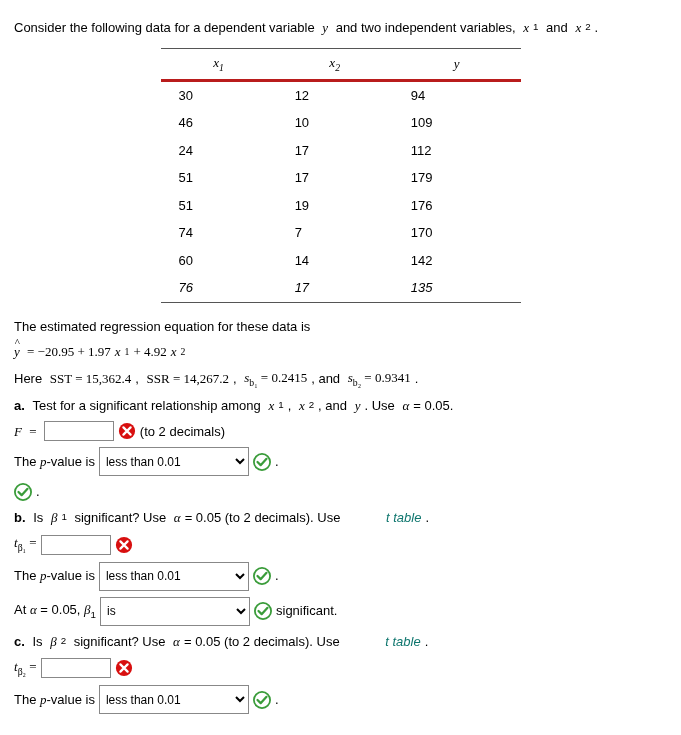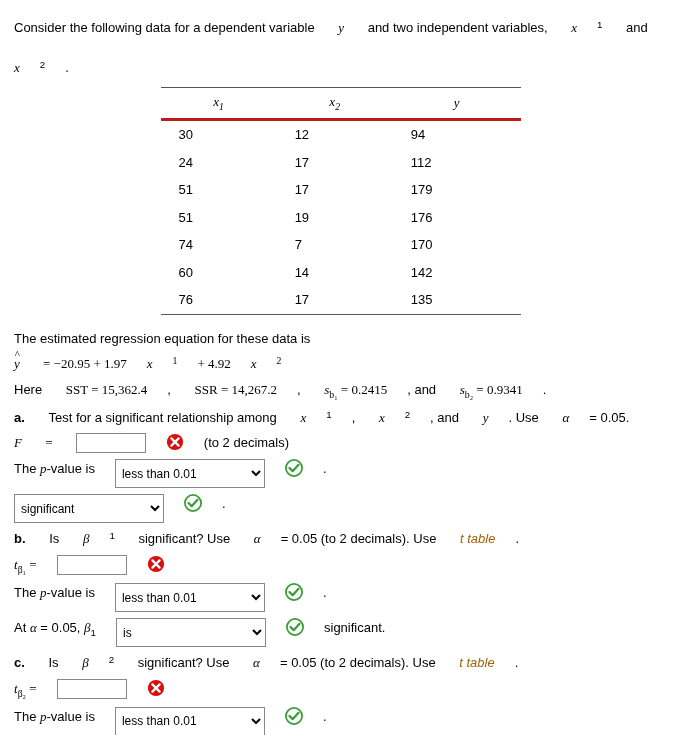--- a/index.html
+++ b/index.html
@@ -25,41 +25,41 @@
     font-weight: normal;
     border-top: 1px solid #555;
     border-bottom: 3px solid #b91c1c;
     padding: 4px 18px;
     text-align: center;
   }
   .data-table td {
     text-align: left;
     padding: 4px 40px 4px 18px;
   }
-  .data-table tr.last td { border-bottom: 1px solid #555; }
-  .row { margin: 6px 0; display: flex; align-items: flex-start; flex-wrap: wrap; gap: 20px; }
+  .data-table tr.last td { border-bottom: 1px solid #555; font-style: italic; }
+  .row { margin: 6px 0; display: flex; align-items: center; flex-wrap: wrap; gap: 4px; }
   .txt-input {
     border: 1px solid #888;
     height: 18px;
     width: 62px;
     padding: 0 3px;
     font-size: 12px;
     background:#fff;
   }
   select.sel {
     border: 1px solid #888;
     height: 29px;
     font-size: 12px;
     background: #fff;
     padding: 4px 2px;
   }
   .sel-wide { width: 150px; }
   .sel-med  { width: 150px; }
   .icon-svg { width: 18px; height: 18px; display:inline-block; vertical-align: middle; }
-  a.link { color: #a16207; text-decoration: none; font-style: italic; }
+  a.link { color: #0f766e; text-decoration: none; font-style: italic; margin-left: 38px; }
   .serif { font-family: "Times New Roman", serif; }
   .hat { position: relative; display:inline-block; }
   .hat::before { content: "^"; position: absolute; top: -8px; left: 50%; transform: translateX(-50%); font-size: 11px; }
 </style>
 </head>
 <body>
 
 <div class="row">
   Consider the following data for a dependent variable&nbsp;<span class="math-i">y</span>&nbsp;and two independent variables,&nbsp;<span class="math-i">x</span><span class="sub">1</span>&nbsp;and&nbsp;<span class="math-i">x</span><span class="sub">2</span>.
 </div>
@@ -72,20 +72,25 @@
       <th><span>y</span></th>
     </tr>
   </thead>
   <tbody>
     <tr>
         <td>30</td>
         <td>12</td>
         <td>94</td>
       </tr>
     <tr>
+        <td>46</td>
+        <td>10</td>
+        <td>109</td>
+      </tr>
+    <tr>
         <td>24</td>
         <td>17</td>
         <td>112</td>
       </tr>
     <tr>
         <td>51</td>
         <td>17</td>
         <td>179</td>
       </tr>
     <tr>
@@ -140,21 +145,20 @@
   <span>The&nbsp;<span class="math-i">p</span>-value is</span>
   <select class="sel sel-wide"><option>less than 0.01</option></select>
   <svg class="icon-svg" viewBox="0 0 20 20">
       <circle cx="10" cy="10" r="9" fill="#fff" stroke="#3a9c3a" stroke-width="2"></circle>
       <path d="M5 10 L8.5 13.5 L15 6.5" stroke="#3a9c3a" stroke-width="2.5" fill="none" stroke-linecap="round" stroke-linejoin="round"></path>
     </svg>
   <span>.</span>
 </div>
 
 <div class="row">
-  <select class="sel sel-med"><option>significant</option></select>
   <svg class="icon-svg" viewBox="0 0 20 20">
       <circle cx="10" cy="10" r="9" fill="#fff" stroke="#3a9c3a" stroke-width="2"></circle>
       <path d="M5 10 L8.5 13.5 L15 6.5" stroke="#3a9c3a" stroke-width="2.5" fill="none" stroke-linecap="round" stroke-linejoin="round"></path>
     </svg>
   <span>.</span>
 </div>
 
 <div class="row">
   <b>b.</b>&nbsp;Is&nbsp;<span class="math-i">β</span><span class="sub">1</span>&nbsp;significant? Use&nbsp;<span class="math-i">α</span> = 0.05 (to 2 decimals). Use&nbsp;<a class="link" href="#">t table</a>.
 </div>

